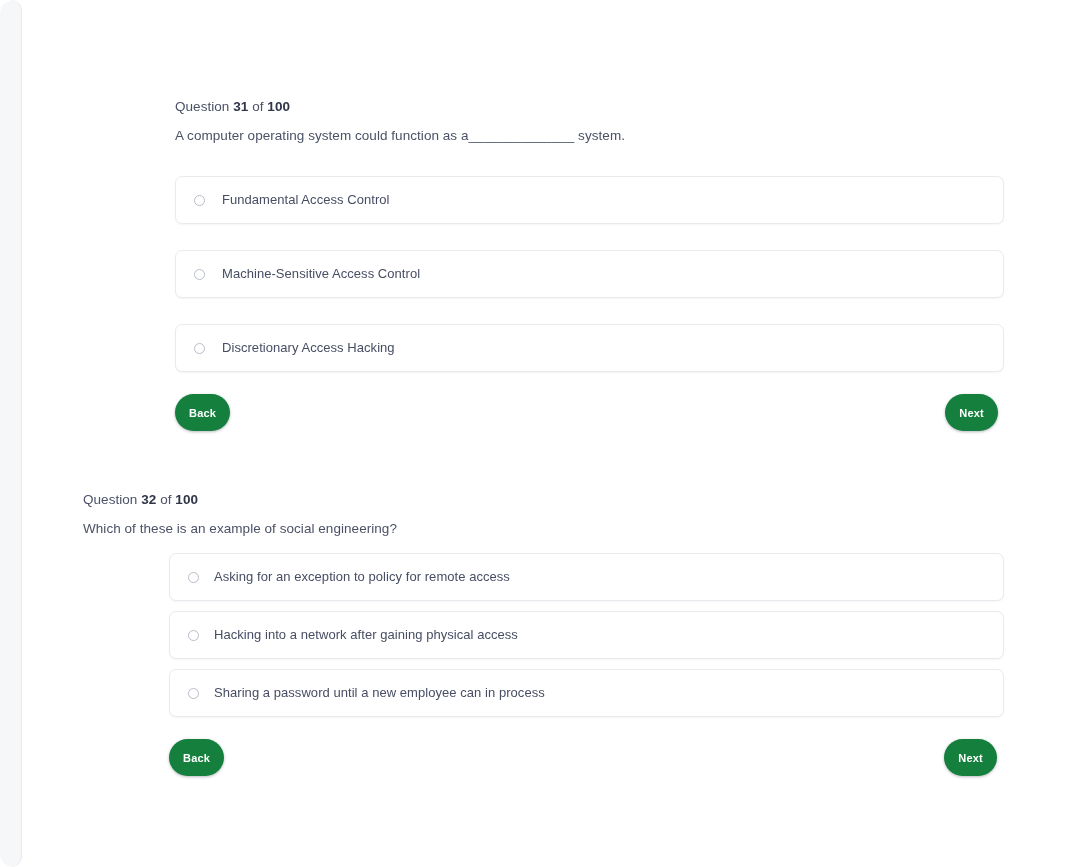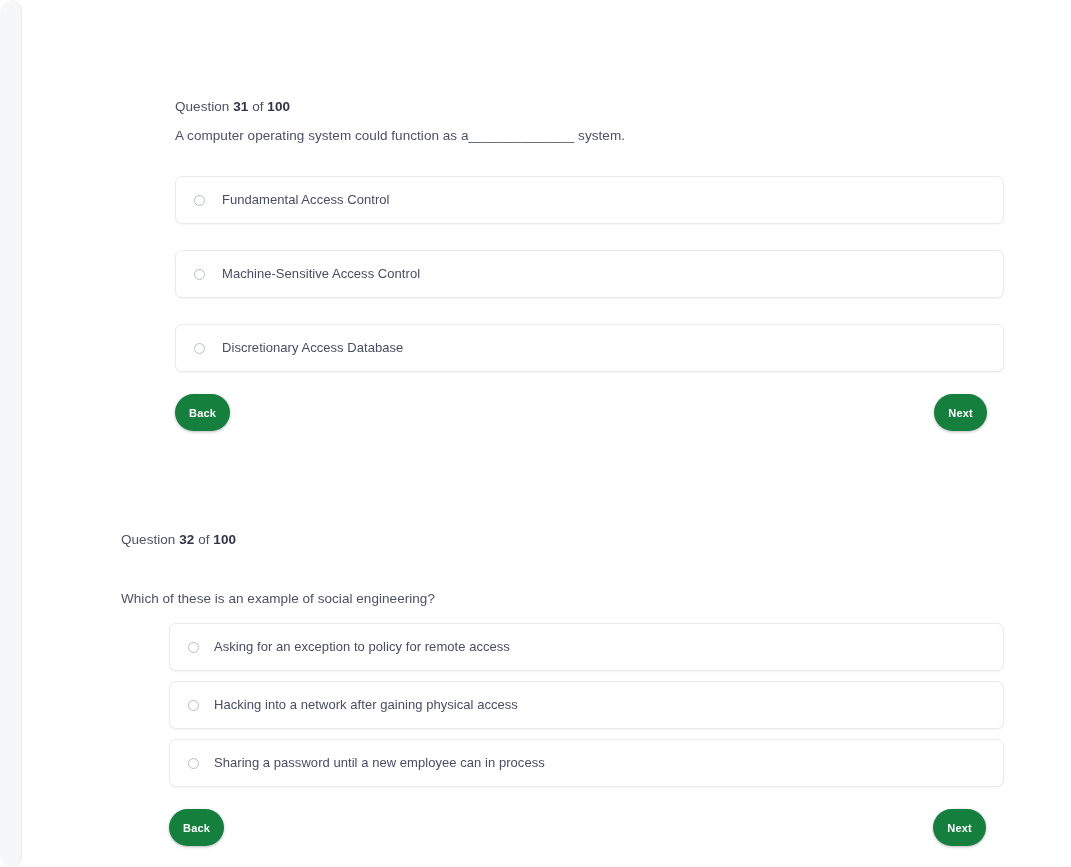--- a/index.html
+++ b/index.html
@@ -127,32 +127,32 @@
     background: #15803d;
     color: #ffffff;
     font-family: "Liberation Sans", sans-serif;
     font-size: 11px;
     font-weight: 700;
     letter-spacing: 0.2px;
     cursor: pointer;
     box-shadow: 0 1px 3px rgba(20,24,48,0.30);
   }
   .pill-btn.back { left: 0; }
-  .pill-btn.next { right: 17px; }
+  .pill-btn.next { right: 6px; }
 
   
   #block-q31 .q-meta,
   #block-q31 .q-text { padding-left: 152px; }
   #block-q31 .options { padding-left: 152px; padding-right: 67px; }
   #block-q31 .nav-row { margin-left: 152px; margin-right: 67px; }
   #block-q31 .option-row { padding-left: 18px; gap: 17px; margin-top: 16px; }
 
   
   #block-q32 .q-meta,
-  #block-q32 .q-text { padding-left: 98px; margin-top: 40px; }
+  #block-q32 .q-text { padding-left: 60px; }
   #block-q32 .options { padding-left: 146px; padding-right: 67px; }
   #block-q32 .nav-row { margin-left: 146px; margin-right: 68px; }
   #block-q32 .option-row { padding-left: 18px; gap: 15px; }
 </style>
 </head>
 <body>
 
 <div id="page">
 
   <div id="left-gutter"></div>
@@ -177,21 +177,21 @@
           <span class="option-label">Fundamental Access Control</span>
         </div>
 
         <div class="option-row">
           <span class="radio"></span>
           <span class="option-label">Machine-Sensitive Access Control</span>
         </div>
 
         <div class="option-row">
           <span class="radio"></span>
-          <span class="option-label">Discretionary Access Database</span>
+          <span class="option-label">Discretionary Access Hacking</span>
         </div>
 
 
       </div>
 
       <div class="nav-row">
         <button class="pill-btn back">Back</button>
         <button class="pill-btn next">Next</button>
       </div>
 

